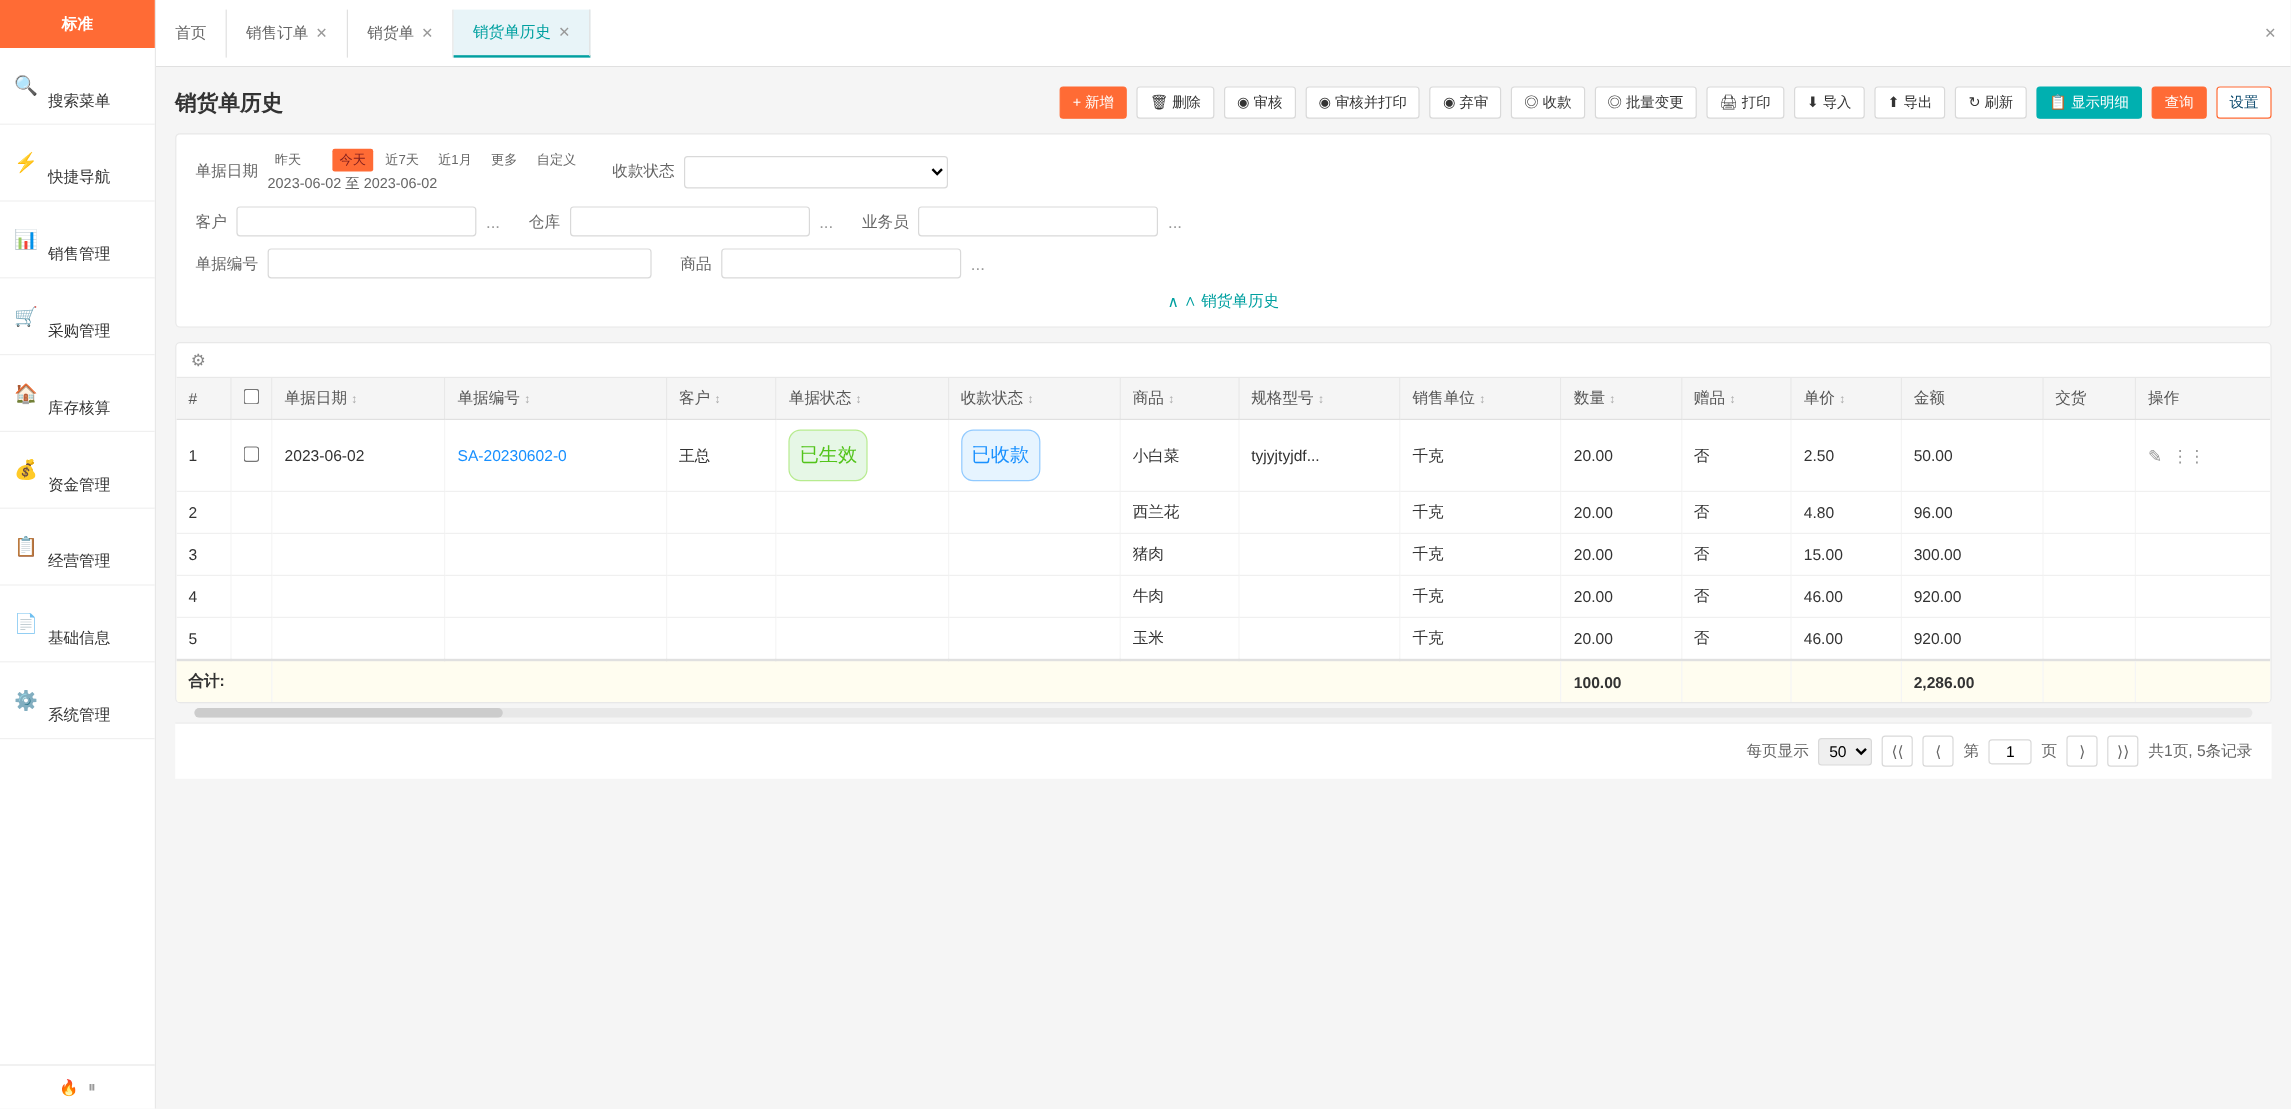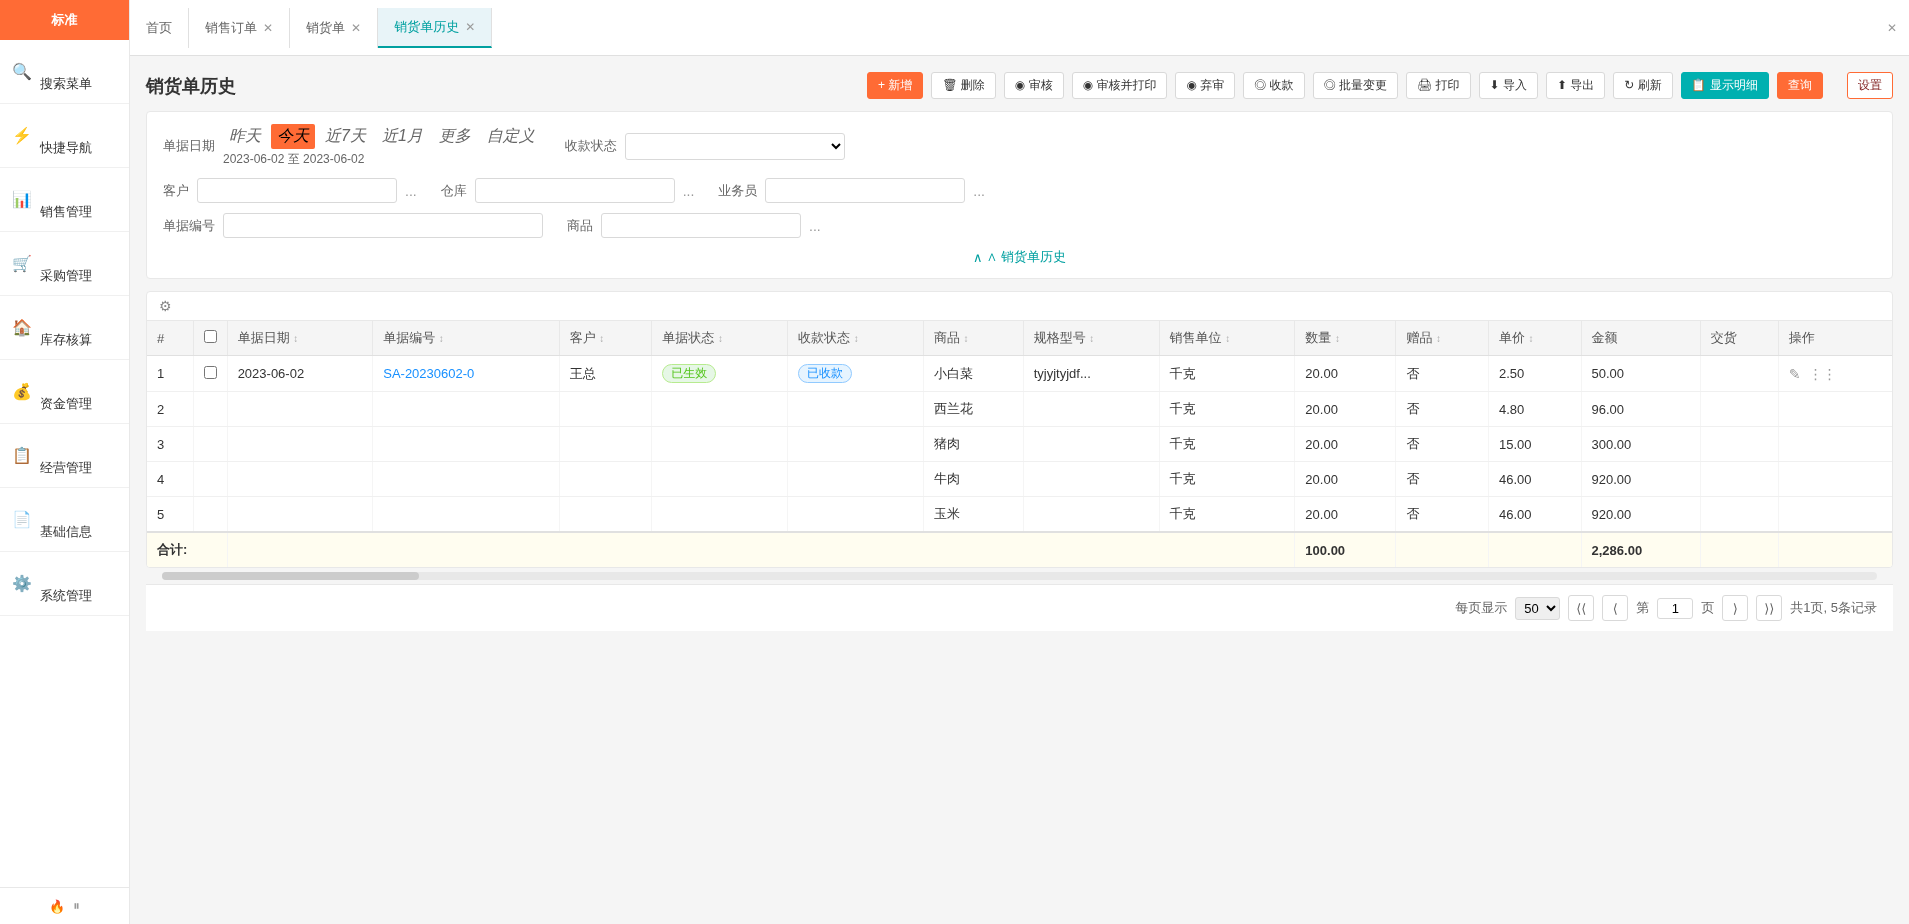--- a/index.html
+++ b/index.html
@@ -27,50 +27,50 @@
     
     .content { flex: 1; overflow-y: auto; padding: 16px; background: #f5f5f5; }
 
     
     .page-header { display: flex; align-items: center; justify-content: space-between; margin-bottom: 12px; }
     .page-title { font-size: 18px; font-weight: bold; color: #333; }
     .toolbar { display: flex; align-items: center; gap: 8px; flex-wrap: wrap; }
     .btn { display: flex; align-items: center; gap: 4px; padding: 4px 10px; border: 1px solid #d9d9d9; background: #fff; border-radius: 3px; cursor: pointer; font-size: 12px; color: #333; }
     .btn-primary { background: #ff6b35; color: #fff; border-color: #ff6b35; }
     .btn-teal { background: #00b0b0; color: #fff; border-color: #00b0b0; }
-    .btn-orange-outline { color: #7f1d1d; border-color: #ff6b35; margin-left: 16px; }
+    .btn-orange-outline { color: #0c4a6e; border-color: #ff6b35; }
 
     
     .filter-section { background: #fff; border: 1px solid #e8e8e8; border-radius: 4px; padding: 12px 16px; margin-bottom: 12px; }
     .filter-row { display: flex; align-items: center; gap: 24px; margin-bottom: 10px; }
     .filter-row:last-child { margin-bottom: 0; }
     .filter-item { display: flex; align-items: center; gap: 8px; }
     .filter-label { color: #666; white-space: nowrap; font-size: 13px; }
     .filter-input { border: 1px solid #d9d9d9; border-radius: 3px; padding: 4px 8px; width: 180px; font-size: 13px; color: #333; }
     .filter-input-wide { width: 320px; }
     .filter-select { border: 1px solid #d9d9d9; border-radius: 3px; padding: 4px 8px; width: 200px; font-size: 13px; background: #fff; }
     .date-tabs { display: flex; align-items: center; gap: 4px; margin-bottom: 2px; }
-    .date-tab { padding: 2px 6px; font-size: 16px; cursor: pointer; color: #666; border-radius: 2px; font-style: italic; }
+    .date-tab { padding: 2px 6px; font-size: 11px; cursor: pointer; color: #666; border-radius: 2px; }
     .date-tab.active { background: #ff6b35; color: #fff; }
     .date-value { font-size: 12px; color: #666; }
     .filter-dots { color: #999; cursor: pointer; font-size: 14px; }
     .collapse-btn { color: #00a0a0; cursor: pointer; font-size: 12px; display: flex; align-items: center; gap: 2px; justify-content: center; margin-top: 4px; }
 
     
     .table-container { background: #fff; border: 1px solid #e8e8e8; border-radius: 4px; overflow: hidden; }
     .table-settings-row { padding: 6px 12px; border-bottom: 1px solid #e8e8e8; display: flex; align-items: center; }
     table { width: 100%; border-collapse: collapse; font-size: 13px; }
     thead tr { background: #f5f5f5; }
     th { padding: 8px 10px; border-bottom: 1px solid #e0e0e0; border-right: 1px solid #e8e8e8; color: #555; font-weight: normal; text-align: left; white-space: nowrap; }
     th:last-child { border-right: none; }
     td { padding: 8px 10px; border-bottom: 1px solid #f0f0f0; border-right: 1px solid #f5f5f5; color: #333; text-align: left; }
     td:last-child { border-right: none; }
     tr:last-child td { border-bottom: none; }
     .sort-icon { color: #aaa; font-size: 10px; }
-    .status-badge { display: inline-block; padding: 0 8px; border-radius: 10px; font-size: 12px; }
+    .status-badge { display: inline-block; padding: 10px 8px; border-radius: 10px; font-size: 16px; }
     .status-green { background: #e6f7e6; color: #52c41a; border: 1px solid #b7eb8f; }
     .status-blue { background: #e6f4ff; color: #1890ff; border: 1px solid #91caff; }
     .checkbox-cell { text-align: center; width: 30px; }
     .action-icons { display: flex; gap: 8px; align-items: center; }
     .action-icon { color: #999; cursor: pointer; font-size: 14px; }
 
     
     .summary-row { background: #fffdf0; border-top: 2px solid #e0e0e0; }
     .summary-row td { font-weight: bold; color: #333; }
 
@@ -183,21 +183,21 @@
     </div>
 
     <div class="filter-section">
 
       <div class="filter-row">
         <div class="filter-item">
           <span class="filter-label">单据日期</span>
           <div>
             <div class="date-tabs">
               <span class="date-tab">昨天</span>
-              <span class="date-tab active" style="background:#ff6b35;color:#000000;">今天</span>
+              <span class="date-tab active" style="background:#ff6b35;color:#7f1d1d;margin-left:16px;">今天</span>
               <span class="date-tab">近7天</span>
               <span class="date-tab">近1月</span>
               <span class="date-tab">更多</span>
               <span class="date-tab">自定义</span>
             </div>
             <div class="date-value">2023-06-02 至 2023-06-02</div>
           </div>
         </div>
 
 

